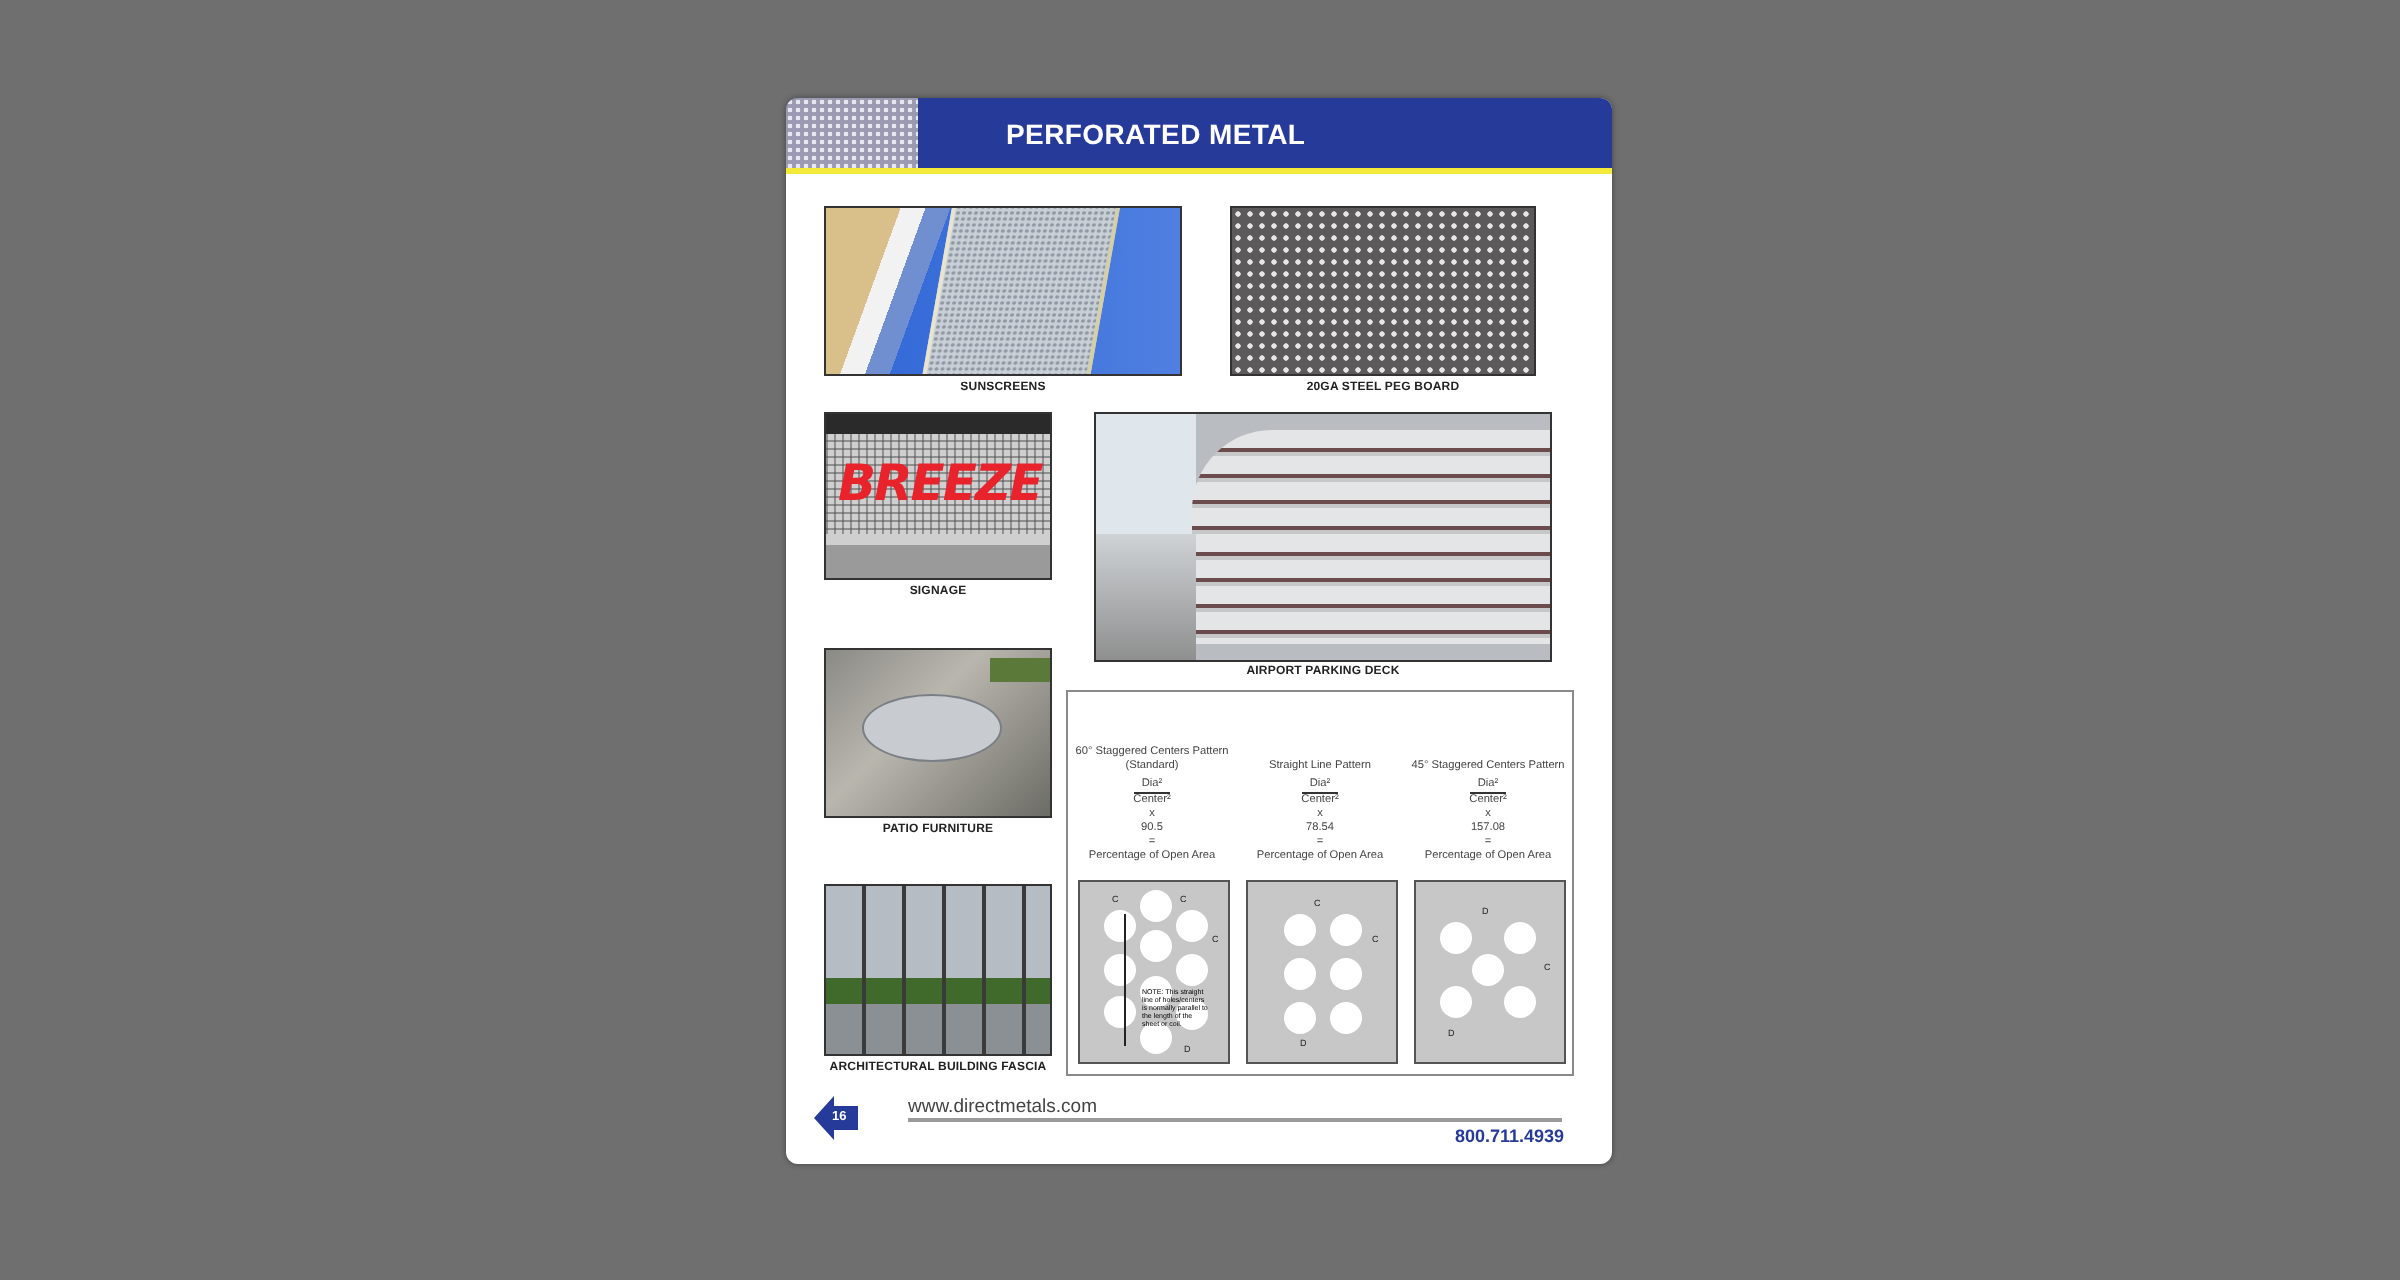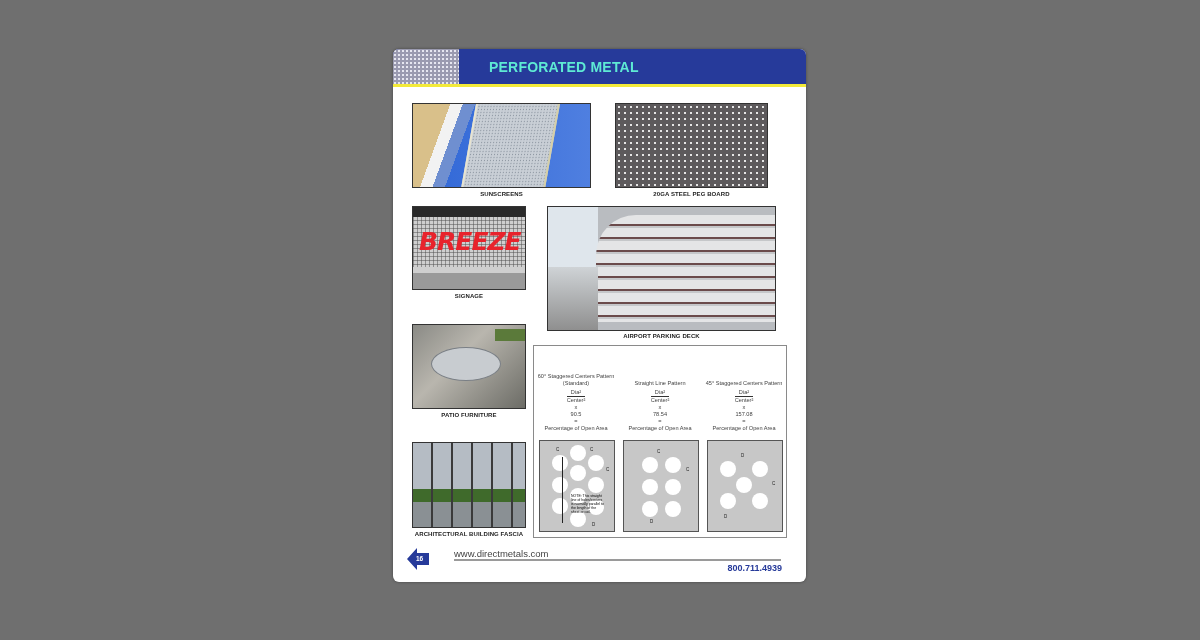--- a/index.html
+++ b/index.html
@@ -3,21 +3,21 @@
 <meta charset="utf-8">
 <style>
   html, body { margin:0; padding:0; }
   body { width:1200px; height:640px; background:#6f6f6f; position:relative; overflow:hidden; font-family:"Liberation Sans", sans-serif; }
   .page { position:absolute; left:393px; top:49px; width:413px; height:533px; background:#fff; border-radius:6px; overflow:hidden; box-shadow:0 0 3px rgba(0,0,0,.4); }
   .header { position:absolute; left:0; top:0; width:413px; height:35px; background:#263a9a; }
   .header .perf { position:absolute; left:0; top:0; width:66px; height:35px;
     background-color:#9a9ab0;
     background-image: radial-gradient(circle, #e6e6f0 1.1px, transparent 1.3px);
     background-size:4px 4px; }
-  .header .title { position:absolute; left:96px; top:10px; color:#5eead4; font-weight:bold; font-size:14px; letter-spacing:.2px; }
+  .header .title { position:absolute; left:110px; top:10px; color:#ffffff; font-weight:bold; font-size:14px; letter-spacing:.2px; }
   .header .stripe { position:absolute; left:0; top:35px; width:413px; height:3px; background:#f3ea3a; }
 
   .photo { position:absolute; border:1px solid #333; overflow:hidden; }
   .cap { position:absolute; font-size:6px; font-weight:bold; color:#222; text-align:center; letter-spacing:.1px; }
 
   .p-sun { left:19px; top:54px; width:177px; height:83px;
     background: linear-gradient(110deg, #d9c08a 0 18%, #f2f2f2 18% 24%, #6f8fd0 24% 30%, transparent 30%),
     linear-gradient(90deg, #2f66d6, #4f7fe0); }
   .p-sun .panel { position:absolute; left:55px; top:-5px; width:80px; height:100px; transform:skewX(-10deg);
     background-color:#c9cfd6; background-image: radial-gradient(circle,#8f98a3 0.8px, transparent 1px); background-size:3px 3px; border-left:2px solid #e8e4d0; border-right:2px solid #d5cfa8; }

